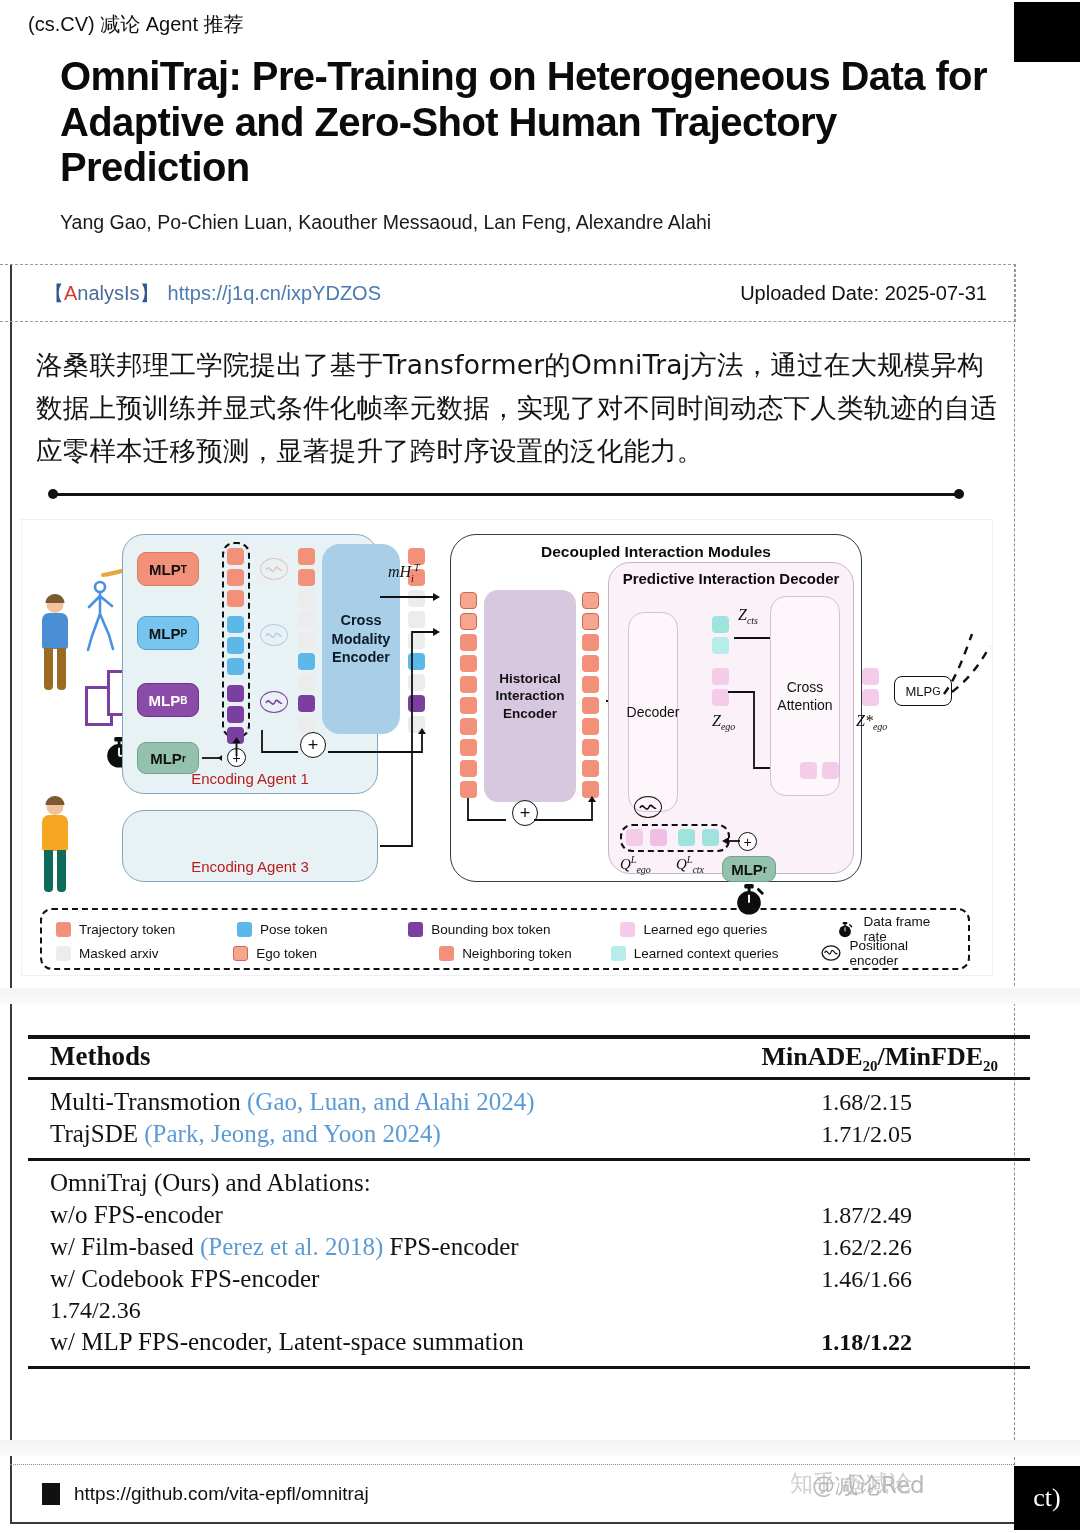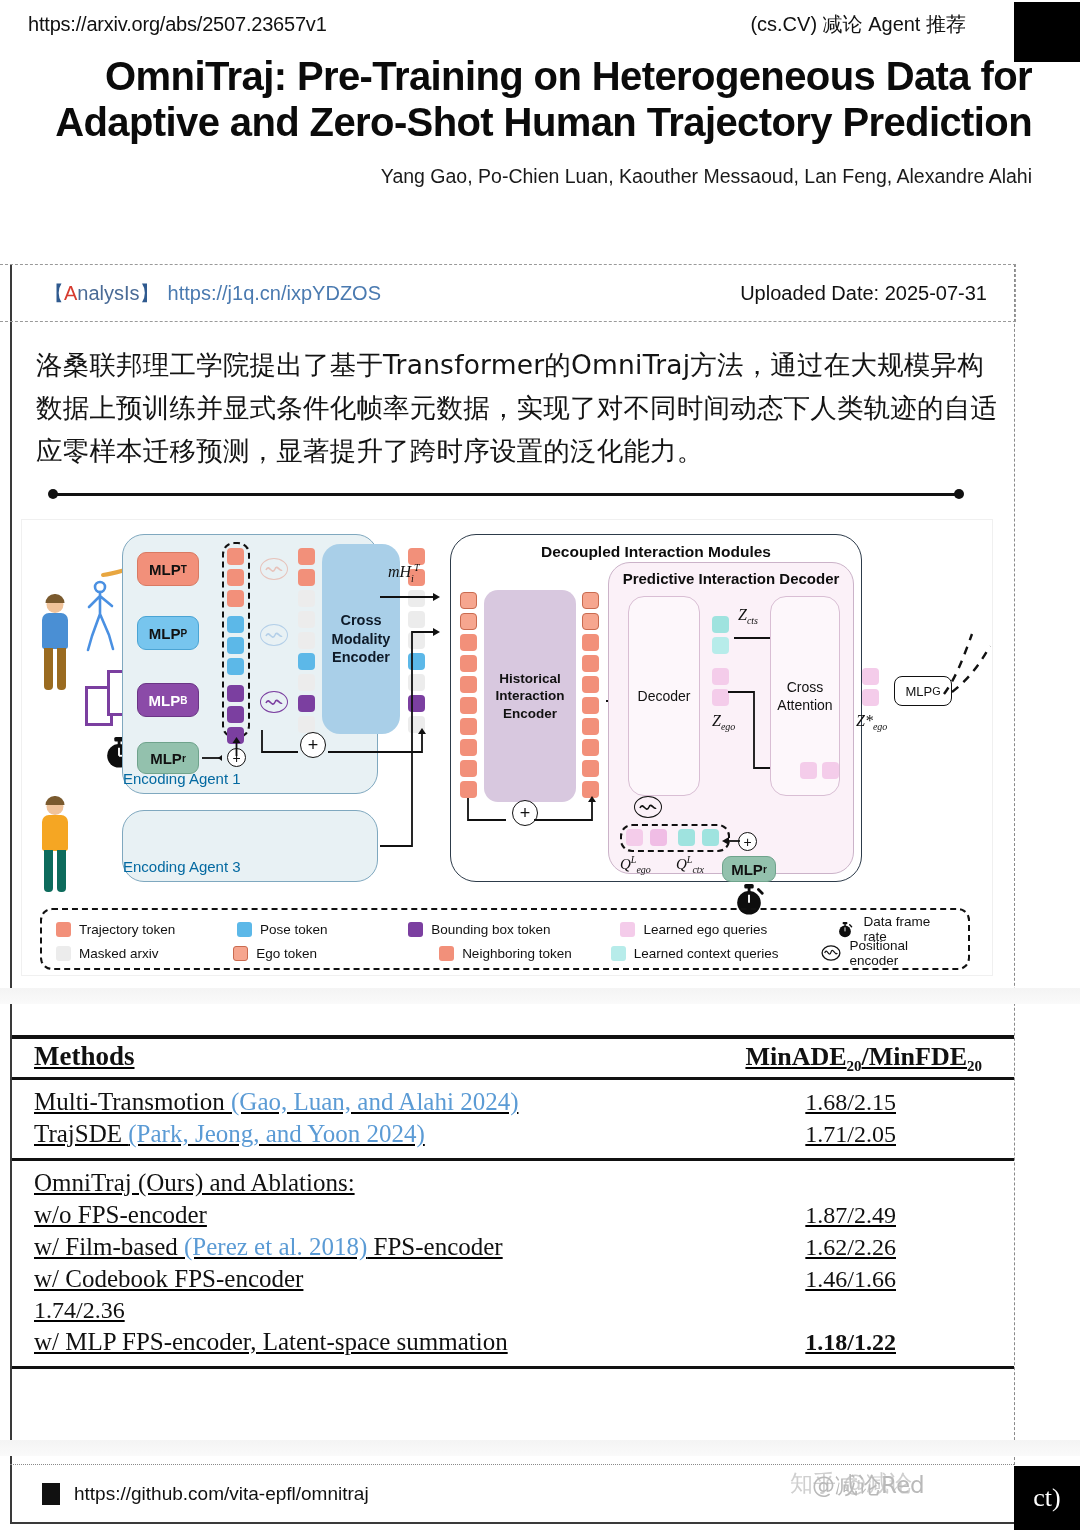--- a/index.html
+++ b/index.html
@@ -29,21 +29,21 @@
     font-size: 20px; color: #111; margin-right: 86px; white-space: nowrap;
   }
   .black-box-tr {
     position: absolute; right: 0; top: 2px;
     width: 66px; height: 60px; background: #000;
   }
 
   
   .title-block {
     position: absolute; left: 0; top: 54px; width: 1080px;
-    padding: 0 48px; text-align: right;
+    padding: 0 60px; text-align: left;
   }
   .paper-title {
     font-size: 40px; font-weight: 700; line-height: 1.14;
     color: #0b0b0b; letter-spacing: -0.6px;
   }
   .authors {
     margin-top: 20px; font-size: 19.5px; color: #1a1a1a;
   }
 
   
@@ -143,21 +143,21 @@
   }
   .dots3 span { width: 7px; height: 7px; border-radius: 50%; background: #7f8fa3; }
 
   
   .enc-agent {
     position: absolute; border: 1.6px solid #7fa8bf;
     background: #e8f1f4; border-radius: 22px;
   }
   .enc-label {
     position: absolute; bottom: 6px; left: 0; width: 100%;
-    font-size: 15px; color: #0369a1;
+    text-align: center; font-size: 15px; color: #b91c1c;
   }
 
   .mlp {
     position: absolute; border-radius: 9px;
     display: flex; align-items: center; justify-content: center;
     font-size: 15px; color: #111; font-weight: 600;
   }
   .mlp sub { font-size: 10px; }
 
   .tokcol { position: absolute; }
@@ -234,23 +234,22 @@
     border: 2.2px dashed #111; border-radius: 12px;
     padding: 7px 14px;
   }
   .legend-row { display: flex; height: 24px; align-items: center; }
   .legend-item { display: flex; align-items: center; font-size: 13.5px; color: #111; }
   .legend-item .sw { width: 15px; height: 15px; border-radius: 3px; margin-right: 8px; flex: none; }
   .legend-item .icn { width: 21px; height: 17px; margin-right: 8px; flex: none; display:flex; align-items:center; justify-content:center;}
 
   
   .table-wrap {
-    position: absolute; left: 12px; top: 1035px; width: 1002px;
+    position: absolute; left: 28px; top: 1035px; width: 1002px;
     font-family: "Liberation Serif", serif;
-    text-decoration: underline;
   }
   .trule-thick { height: 4px; background: #111; border-top: 1px solid #111; }
   .trule-dbl { height: 3px; border-top: 2px solid #111; border-bottom: 1px solid #111; }
   .trow {
     display: flex; justify-content: space-between; align-items: baseline;
     padding: 2px 22px 2px 22px;
   }
   .trow .m { font-size: 25px; color: #111; }
   .trow .v { font-size: 24px; color: #111; padding-right: 96px; }
   .thead .m { font-size: 27px; font-weight: 700; }
@@ -290,21 +289,20 @@
     position: absolute; left: 0; width: 1080px; height: 16px;
     background: linear-gradient(#f4f4f4, #fafafa);
   }
 </style>
 </head>
 <body>
 
 <div class="page">
 
   <div class="topbar">
-    <div class="arxiv-url">https://arxiv.org/abs/2507.23657v1</div>
     <div class="cat-tag">(cs.CV) 减论 Agent 推荐</div>
   </div>
   <div class="black-box-tr"></div>
 
   <div class="title-block">
     <div class="paper-title">OmniTraj: Pre-Training on Heterogeneous Data for Adaptive and Zero-Shot Human Trajectory Prediction</div>
     <div class="authors">Yang Gao, Po-Chien Luan, Kaouther Messaoud, Lan Feng, Alexandre Alahi</div>
   </div>
 
   <div class="left-rule"></div>
@@ -547,21 +545,21 @@
       </div>
       <svg style="position:absolute; left:582px; top:172px;" width="52" height="18" viewBox="0 0 52 18">
         <path d="M2 9 L42 9" stroke="#111" stroke-width="1.8"></path>
         <path d="M48 9 l-7 -4 v8 z" fill="#111"></path>
       </svg>
 
       <div class="pid-panel" style="left:586px; top:42px; width:246px; height:312px;">
         <div class="pid-title">Predictive Interaction Decoder</div>
       </div>
 
-      <div class="subbox" style="left:606px; top:76px; width:72px; height:200px;">
+      <div class="subbox" style="left:606px; top:92px; width:50px; height:200px;">
         <span>Decoder</span>
       </div>
 
       <div class="tok" style="left:690px; top:96px; background:#9fe3df;"></div>
       <div class="tok" style="left:690px; top:117px; background:#b7ecea;"></div>
       <div class="eqlab" style="left:716px; top:86px;">
         <span>Z</span><sub>cts</sub>
       </div>
       <svg style="position:absolute; left:710px; top:110px;" width="62" height="16" viewBox="0 0 62 16">
         <path d="M2 8 L52 8" stroke="#111" stroke-width="1.8"></path>

